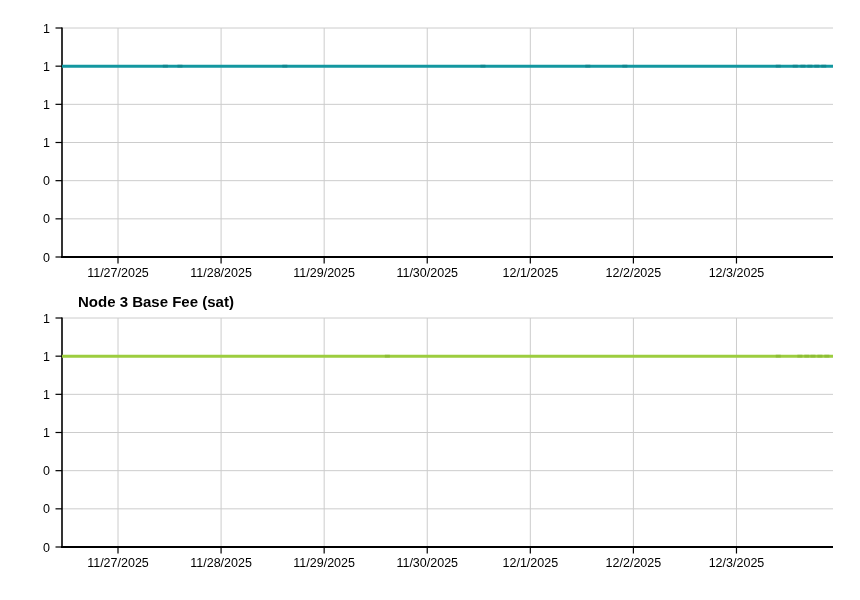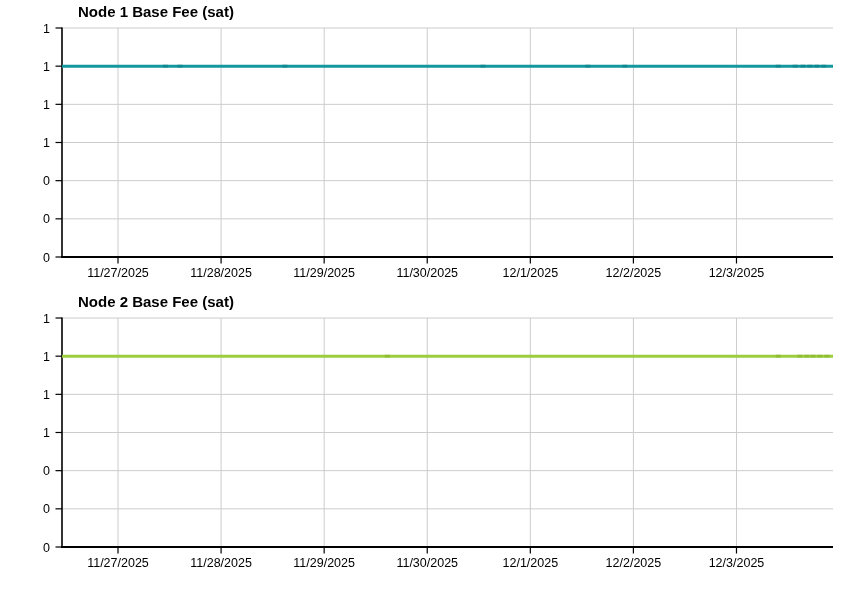--- a/index.html
+++ b/index.html
@@ -98,21 +98,20 @@
         <rect x="480.466" y="64.66666666666666" width="5" height="3" fill="#0c7b83" opacity="0.55"></rect>
         <rect x="585.322" y="64.66666666666666" width="5" height="3" fill="#0c7b83" opacity="0.55"></rect>
         <rect x="622.33" y="64.66666666666666" width="5" height="3" fill="#0c7b83" opacity="0.55"></rect>
         <rect x="775.759" y="64.66666666666666" width="5" height="3" fill="#0c7b83" opacity="0.55"></rect>
         <rect x="792.721" y="64.66666666666666" width="5" height="3" fill="#0c7b83" opacity="0.55"></rect>
         <rect x="800.4309999999999" y="64.66666666666666" width="5" height="3" fill="#0c7b83" opacity="0.55"></rect>
         <rect x="807.37" y="64.66666666666666" width="5" height="3" fill="#0c7b83" opacity="0.55"></rect>
         <rect x="814.309" y="64.66666666666666" width="5" height="3" fill="#0c7b83" opacity="0.55"></rect>
         <rect x="821.248" y="64.66666666666666" width="5" height="3" fill="#0c7b83" opacity="0.55"></rect>
       </svg>
-    <h2 class="chart-title">Node 1 Base Fee (sat)</h2>
   </section>
 
   <section class="chart-section chart-2">
     <svg class="chart-canvas" width="860" height="290" viewBox="0 0 860 290">
         <line x1="62" y1="28" x2="833" y2="28" stroke="#cccccc" stroke-width="1"></line>
         <line x1="62" y1="66.16666666666666" x2="833" y2="66.16666666666666" stroke="#cccccc" stroke-width="1"></line>
         <line x1="62" y1="104.33333333333333" x2="833" y2="104.33333333333333" stroke="#cccccc" stroke-width="1"></line>
         <line x1="62" y1="142.5" x2="833" y2="142.5" stroke="#cccccc" stroke-width="1"></line>
         <line x1="62" y1="180.66666666666666" x2="833" y2="180.66666666666666" stroke="#cccccc" stroke-width="1"></line>
         <line x1="62" y1="218.83333333333334" x2="833" y2="218.83333333333334" stroke="#cccccc" stroke-width="1"></line>
@@ -156,16 +155,16 @@
         <text x="736.48" y="277" text-anchor="middle" font-size="12.5" fill="#000000" font-family="&quot;Liberation Sans&quot;, sans-serif">12/3/2025</text>
         <line x1="62" y1="66.16666666666666" x2="833" y2="66.16666666666666" stroke="#9ccd3f" stroke-width="3"></line>
         <rect x="384.86199999999997" y="64.66666666666666" width="5" height="3" fill="#82b22c" opacity="0.55"></rect>
         <rect x="775.759" y="64.66666666666666" width="5" height="3" fill="#82b22c" opacity="0.55"></rect>
         <rect x="797.347" y="64.66666666666666" width="5" height="3" fill="#82b22c" opacity="0.55"></rect>
         <rect x="804.286" y="64.66666666666666" width="5" height="3" fill="#82b22c" opacity="0.55"></rect>
         <rect x="810.454" y="64.66666666666666" width="5" height="3" fill="#82b22c" opacity="0.55"></rect>
         <rect x="817.393" y="64.66666666666666" width="5" height="3" fill="#82b22c" opacity="0.55"></rect>
         <rect x="824.332" y="64.66666666666666" width="5" height="3" fill="#82b22c" opacity="0.55"></rect>
       </svg>
-    <h2 class="chart-title">Node 2 Base Fee (sat)</h2>
+    <h2 class="chart-title">Node 3 Base Fee (sat)</h2>
   </section>
 
 </div>
 
 </body></html>

